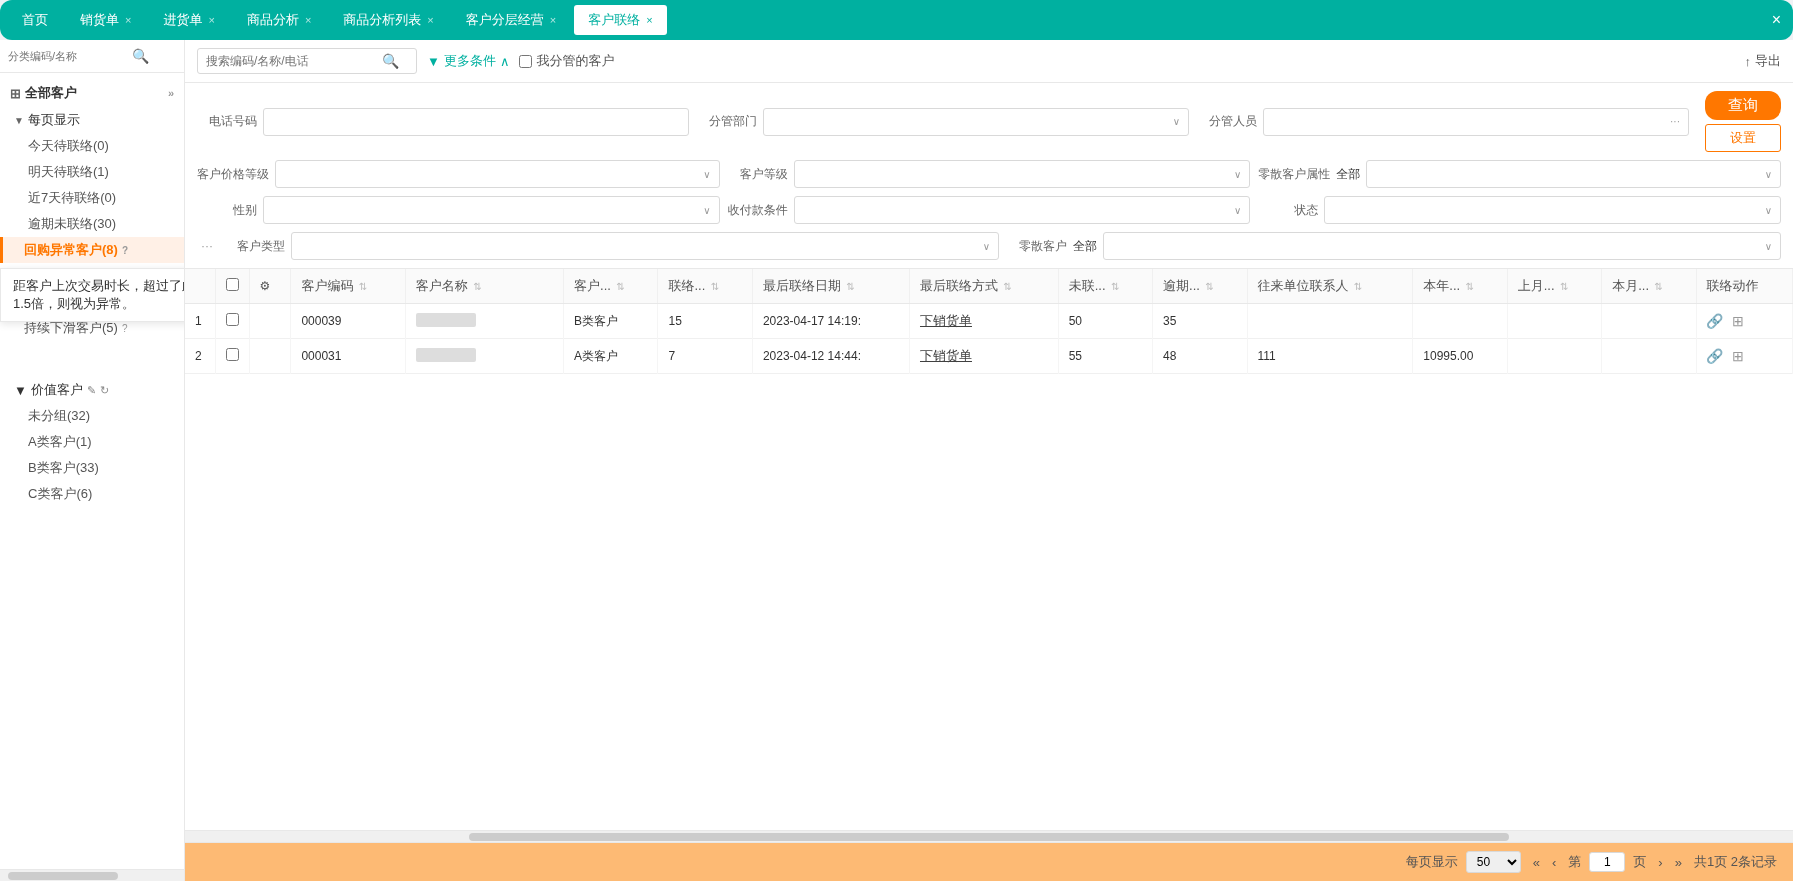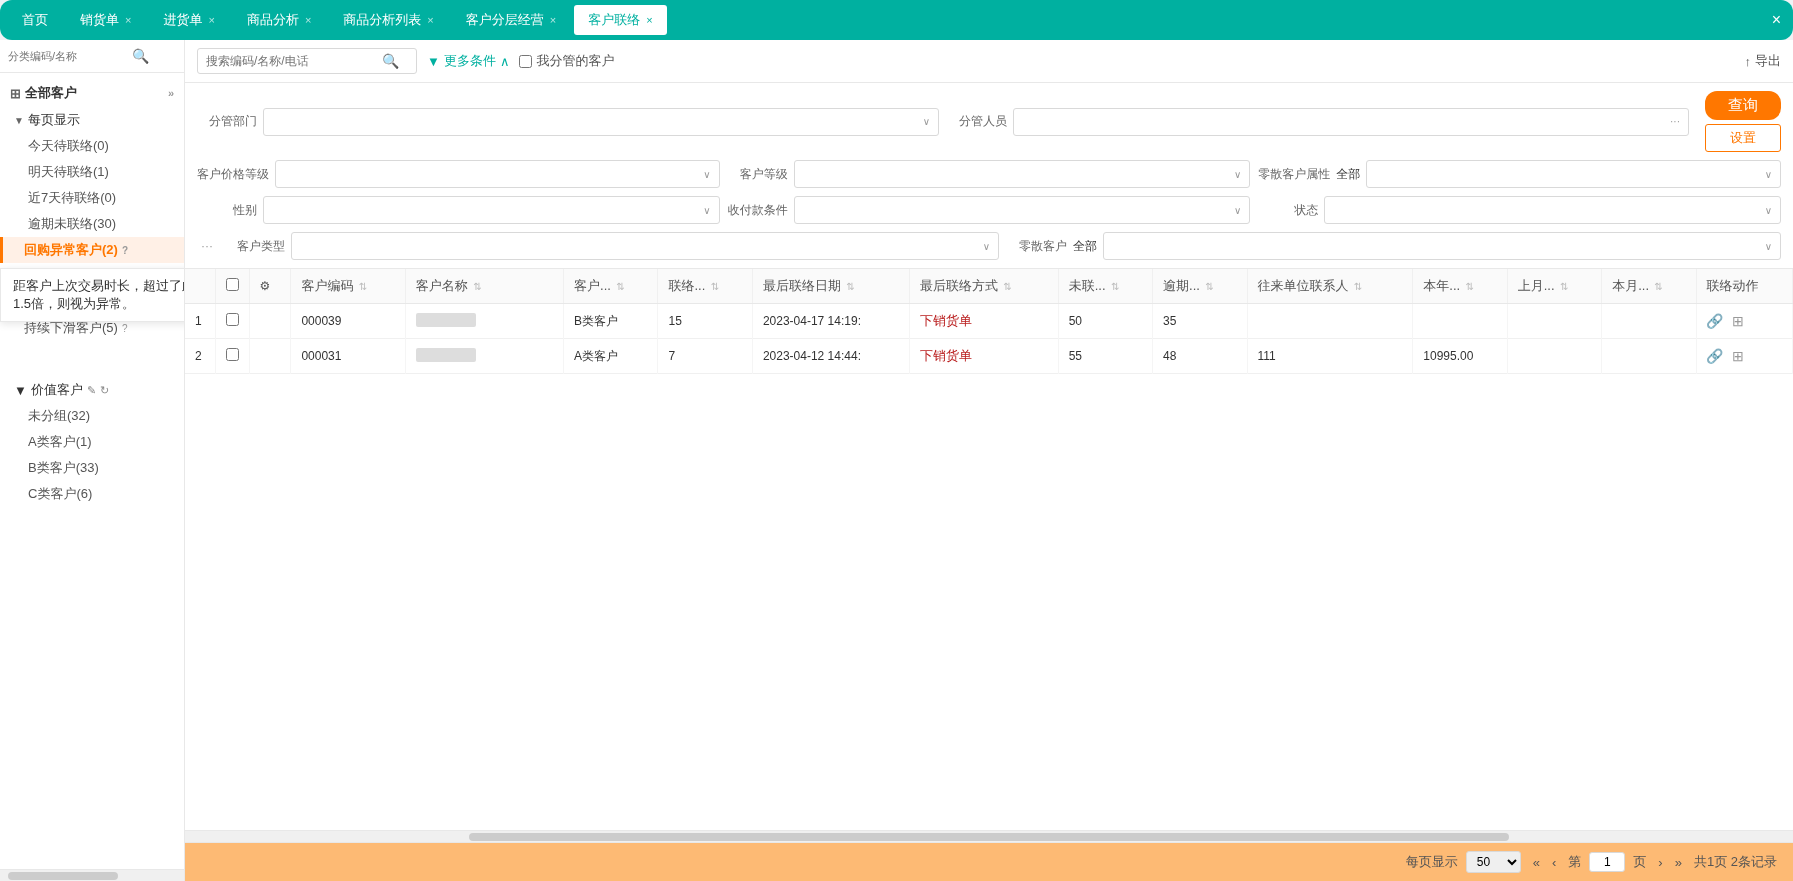--- a/index.html
+++ b/index.html
@@ -335,21 +335,21 @@
     tbody tr {
       border-bottom: 1px solid #f0f0f0;
     }
     tbody td {
       padding: 8px 10px;
       font-size: 12px;
       color: #333;
       white-space: nowrap;
       border-right: 1px solid #f5f5f5;
     }
-    .link-text { color: #b91c1c; cursor: pointer; }
+    .link-text { color: #404040; text-decoration: underline; cursor: pointer; }
     .action-icons { display: flex; gap: 8px; align-items: center; }
     .action-icons span { color: #999; cursor: pointer; font-size: 14px; }
     .blurred-name {
       display: inline-block;
       width: 60px;
       height: 14px;
       background: #ddd;
       border-radius: 2px;
     }
 
@@ -484,21 +484,21 @@
         <span>明天待联络(1)</span>
       </div>
       <div class="sidebar-item">
         <span>近7天待联络(0)</span>
       </div>
       <div class="sidebar-item">
         <span>逾期未联络(30)</span>
       </div>
 
       <div class="sidebar-item-row active-section">
-        <span>回购异常客户(2)</span>
+        <span>回购异常客户(8)</span>
         <span class="help-icon">?</span>
       </div>
 
       <div class="sidebar-item-row" style="padding-left:24px;">
         <span>流失预警客户(3)</span>
         <span class="help-icon">?</span>
       </div>
       <div class="sidebar-item-row" style="padding-left:24px;">
         <span>已流失客户(24)</span>
         <span class="help-icon">?</span>
@@ -557,20 +557,24 @@
         <span>我分管的客户</span>
       </div>
       <div class="export-btn">
         <span>↑</span>
         <span>导出</span>
       </div>
     </div>
 
     <div class="filter-area">
       <div class="filter-row">
+        <div class="filter-item">
+          <span class="filter-label">电话号码</span>
+          <div class="filter-input"></div>
+        </div>
         <div class="filter-item">
           <span class="filter-label">分管部门</span>
           <div class="filter-select">
             <span></span>
             <span class="arrow">∨</span>
           </div>
         </div>
         <div class="filter-item">
           <span class="filter-label">分管人员</span>
           <div class="filter-select" style="flex:1;">

